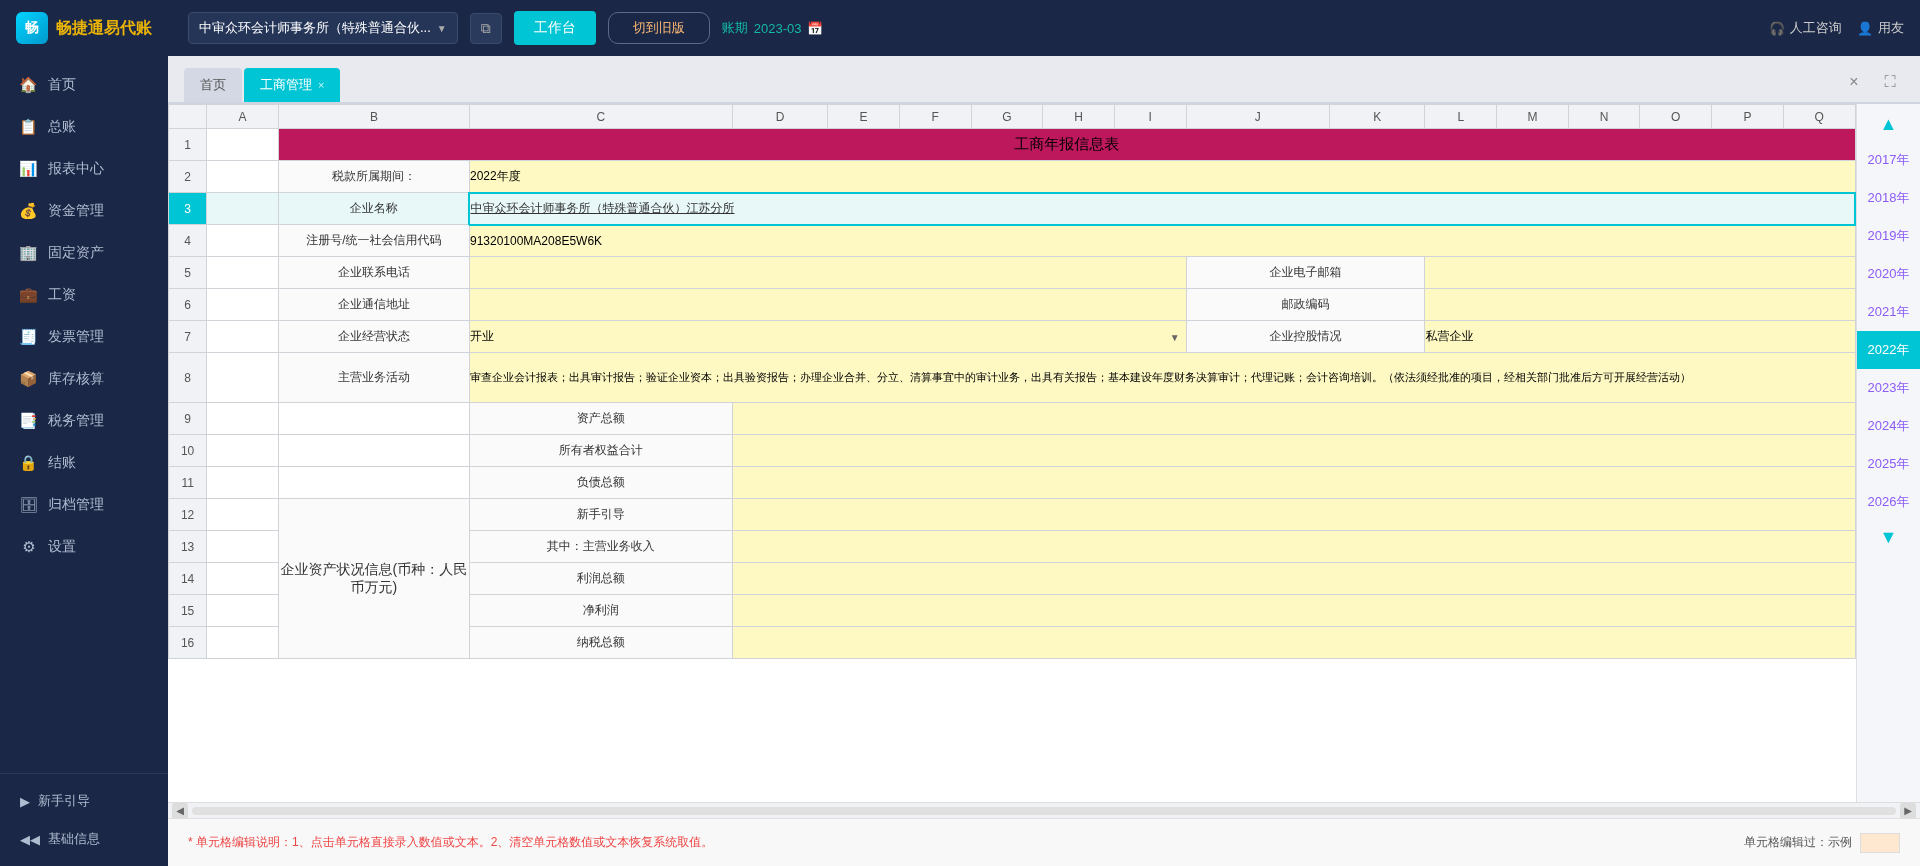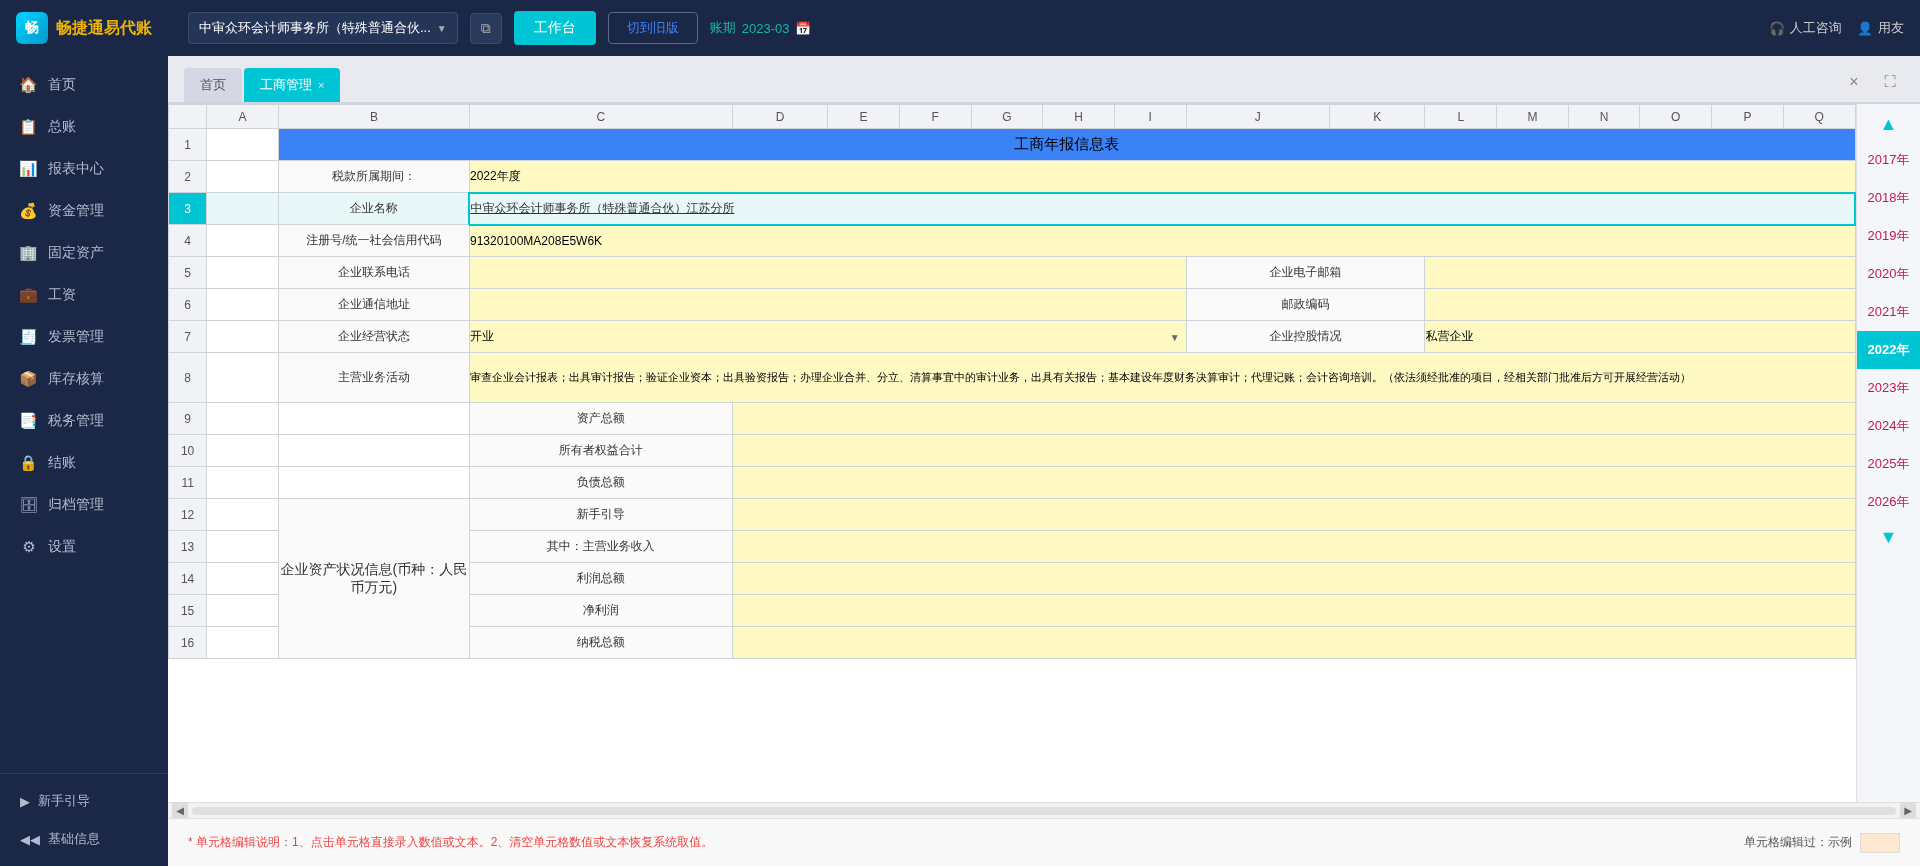--- a/index.html
+++ b/index.html
@@ -54,23 +54,23 @@
       border: none;
       border-radius: 4px;
       color: white;
       padding: 8px 20px;
       font-size: 14px;
       cursor: pointer;
     }
     .old-version-btn {
       background: transparent;
       border: 1px solid #5a6a8a;
-      border-radius: 4px;
-      color: #3b82f6;
-      padding: 6px 18px;
+      border-radius: 10px;
+      color: #fdba74;
+      padding: 6px 24px;
       font-size: 13px;
       cursor: pointer;
     }
     .account-period {
       color: #14b8a6;
       font-size: 13px;
       display: flex; align-items: center; gap: 6px;
     }
     .nav-right {
       margin-left: auto;
@@ -263,27 +263,27 @@
       display: flex; flex-direction: column;
       align-items: center;
       overflow: hidden;
       padding: 4px 0;
     }
     .year-item {
       width: 100%;
       text-align: center;
       padding: 10px 0;
       font-size: 13px;
-      color: #be185d;
+      color: #8b5cf6;
       cursor: pointer;
     }
     .year-item.active {
       background: #00c5d4;
       color: white;
-      font-weight: 700;
+      font-weight: 400;
     }
 
     
     .status-bar {
       height: 48px;
       background: #f8f8f8;
       border-top: 1px solid #e0e0e0;
       display: flex; align-items: center;
       padding: 0 20px;
       font-size: 12px;
@@ -479,21 +479,21 @@
               <th class="col-header" style="width:60px">O</th>
               <th class="col-header" style="width:60px">P</th>
               <th class="col-header" style="width:60px">Q</th>
             </tr>
           </thead>
           <tbody>
 
             <tr>
               <td class="row-header cell">1</td>
               <td class="cell"></td>
-              <td class="cell merged-title" colspan="16" style="text-align:center; font-size:15px; font-weight:500; background:#3b82f6;">工商年报信息表</td>
+              <td class="cell merged-title" colspan="16" style="text-align:center; font-size:15px; font-weight:500; background:#be185d;">工商年报信息表</td>
             </tr>
 
             <tr>
               <td class="row-header cell">2</td>
               <td class="cell"></td>
               <td class="cell label-cell cell-center">税款所属期间：</td>
               <td class="cell value-cell" colspan="15">2022年度</td>
             </tr>
 
             <tr style="background:#e8f7f8;">

